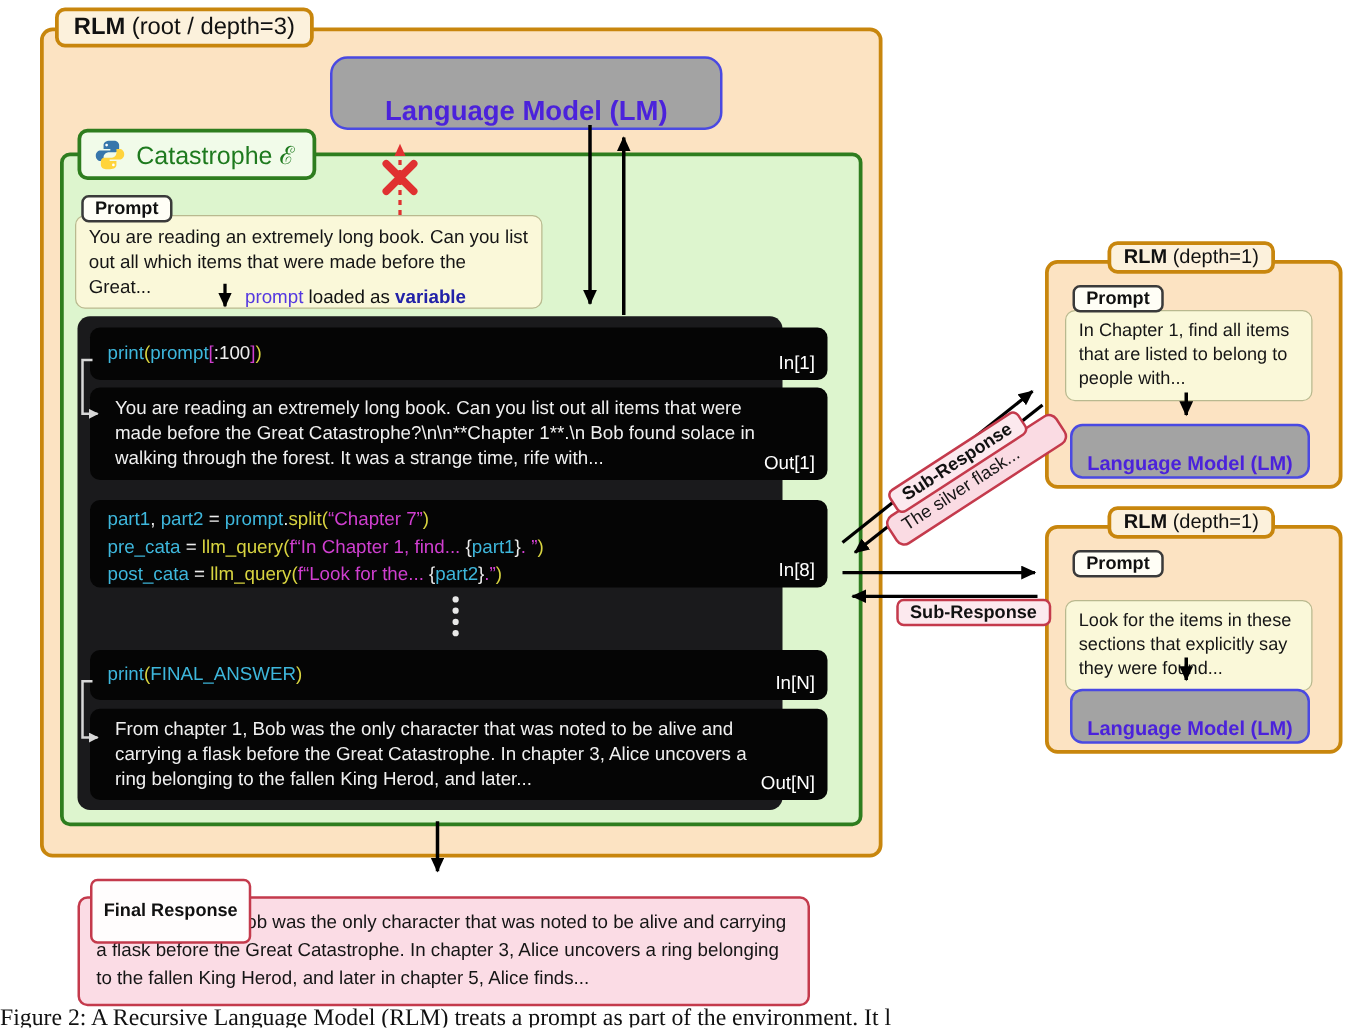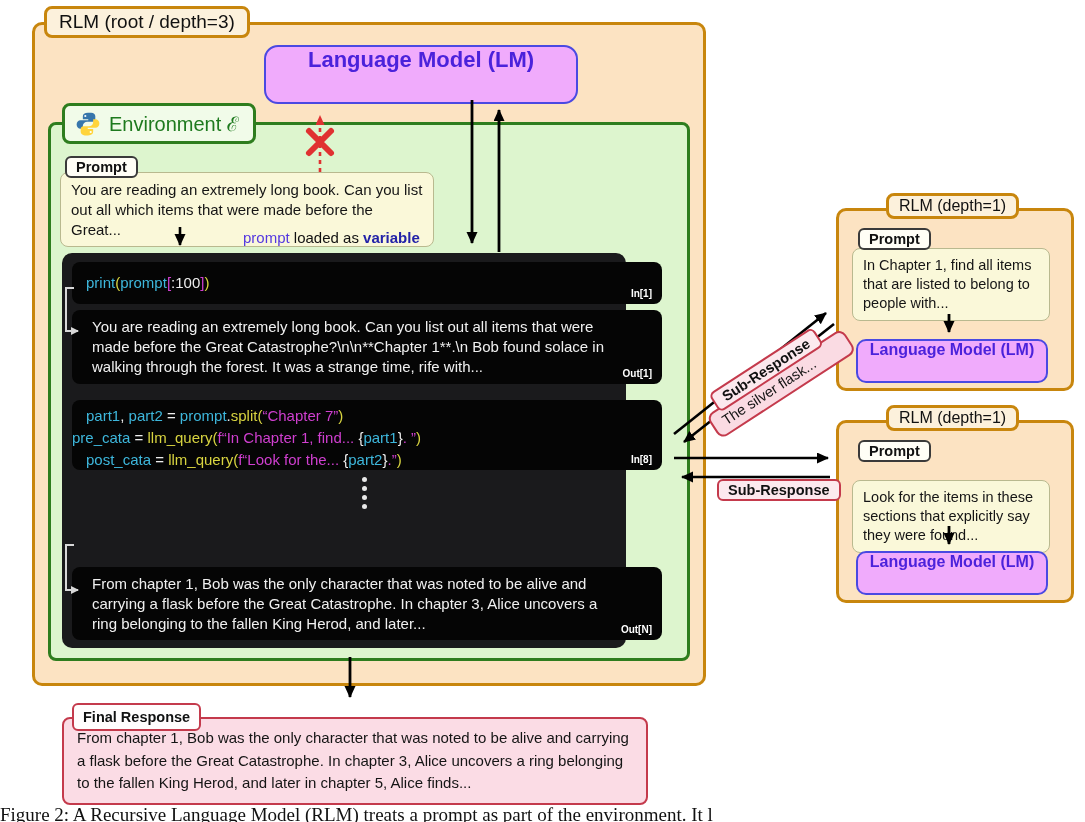--- a/index.html
+++ b/index.html
@@ -9,24 +9,24 @@
     -webkit-font-smoothing:antialiased;
   }
   .abs{position:absolute;}
 
   
   .rlm-box{background:#FCE3C2;border:3px solid #C8860D;border-radius:10px;}
   .rlm-tag{
     background:#FCF1DC;border:3px solid #C8860D;border-radius:8px;
     padding:2px 12px;font-size:19px;color:#111;white-space:nowrap;z-index:3;
   }
-  .rlm-tag b{font-weight:normal;text-align:right;}
+  .rlm-tag b{font-weight:bold;text-align:right;}
   .lm-box{
-    background:#f0abfc;border:2px solid #4A49E2;border-radius:14px;
-    display:flex;align-items:flex-start;justify-content:center;
+    background:#a3a3a3;border:2px solid #4A49E2;border-radius:14px;
+    display:flex;align-items:flex-end;justify-content:center;
     color:#4B22DB;font-weight:bold;z-index:2;
   }
   .env-box{background:#DDF5CE;border:3px solid #2E7D1E;border-radius:8px;z-index:1;}
   .env-tag{
     background:#F1FBE9;border:3px solid #2E7D1E;border-radius:8px;
     padding:4px 14px 4px 10px;font-size:20px;color:#1E7A1E;
     display:flex;align-items:center;gap:8px;z-index:3;white-space:nowrap;
   }
 
   
@@ -41,21 +41,21 @@
   }
   .loaded-note{font-size:15px;color:#111;z-index:3;white-space:nowrap;}
   .loaded-note .var{color:#5438E0;}
   .loaded-note .bld{font-weight:bold;color:#2222A8;}
 
   
   .code-container{background:#1A1A1C;border-radius:10px;z-index:1;}
   .cell{position:absolute;background:#050505;border-radius:8px;}
   .cell-label{
     position:absolute;right:10px;bottom:5px;color:#FFFFFF;
-    font-weight:bold;font-size:10px;
+    font-weight:normal;font-size:15px;
   }
   .code-line{font-size:15px;line-height:1.45;white-space:pre;}
   .tk-cy{color:#3EB7DC;}
   .tk-yl{color:#D8D440;}
   .tk-mg{color:#D03FD0;}
   .tk-wh{color:#EDEDED;}
   .out-text{color:#F0F0F0;font-size:15px;line-height:1.34;width:515px;}
   .dots{display:flex;flex-direction:column;gap:4px;align-items:center;z-index:2;}
   .dots i{width:5px;height:5px;border-radius:50%;background:#E8E8E8;}
 
@@ -63,21 +63,21 @@
   .resp-tag{
     background:#FCE9EE;border:2px solid #C43A4C;border-radius:6px;
     padding:1px 9px;font-weight:bold;font-size:14.5px;color:#111;white-space:nowrap;
   }
   .resp-body{
     background:#FADBE3;border:2px solid #C43A4C;border-radius:8px;
     padding:4px 10px;font-size:14.5px;color:#151515;white-space:nowrap;
   }
   .final-tag{
     background:#FFFDFD;border:2px solid #C43A4C;border-radius:6px;
-    padding:4px 9px;font-weight:bold;font-size:14.5px;color:#111;z-index:3;white-space:nowrap;
+    padding:16px 9px;font-weight:bold;font-size:14.5px;color:#111;z-index:3;white-space:nowrap;
   }
   .final-body{
     background:#FBDCE5;border:2.5px solid #C43A4C;border-radius:8px;
     padding:8px 13px;font-size:15px;line-height:1.5;color:#151515;z-index:2;
   }
   .rotated{transform:rotate(-33deg);z-index:6;}
 
   
   .child-prompt{width:176px;font-size:14.5px;}
   .child-lm{font-size:16px;border-radius:10px;}
@@ -99,53 +99,57 @@
   </div>
 
 <div class="abs env-box" style="left:48px;top:122px;width:636px;height:533px;"></div>
 <div class="abs env-tag" style="left:62px;top:103px;">
   <svg width="26" height="26" viewBox="0 0 48 48">
     <path fill="#3776AB" d="M24 3c-6.5 0-9.5 2.8-9.5 6.5V15h10v2.2H10.2C6.2 17.2 3 20.2 3 25s3.2 7.8 7.2 7.8h4.3v-5.4c0-4.3 3.6-7.6 8.3-7.6h9.4c3.3 0 5.3-2.2 5.3-5.3V9.5C37.5 5.8 34 3 30 3h-6z"></path>
     <circle cx="19" cy="9.3" r="2" fill="#fff"></circle>
     <path fill="#FFD43B" d="M24 45c6.5 0 9.5-2.8 9.5-6.5V33h-10v-2.2h14.3c4 0 7.2-3 7.2-7.8s-3.2-7.8-7.2-7.8h-4.3v5.4c0 4.3-3.6 7.6-8.3 7.6h-9.4c-3.3 0-5.3 2.2-5.3 5.3v5c0 3.7 3.5 6.5 7.5 6.5h6z"></path>
     <circle cx="29" cy="38.7" r="2" fill="#fff"></circle>
   </svg>
-  <span>Environment ℰ</span>
+  <span>Catastrophe ℰ</span>
 </div>
 
 <div class="abs tag" style="left:65px;top:156px;">Prompt</div>
 <div class="abs note-box" style="left:60px;top:172px;width:352px;">You are reading an extremely long book. Can you list out all which items that were made before the Great...</div>
-<div class="abs loaded-note" style="left:196px;top:229px;margin-left:47px;"><span class="var">prompt</span><span> loaded as </span><span class="bld">variable</span></div>
+<div class="abs loaded-note" style="left:196px;top:229px;"><span class="var">prompt</span><span> loaded as </span><span class="bld">variable</span></div>
 
 <div class="abs code-container" style="left:62px;top:253px;width:564px;height:395px;">
 
   <div class="cell" style="left:10px;top:9px;width:590px;height:42px;">
     <div class="code-line" style="padding:10px 0 0 14px;"><span class="tk-cy">print</span><span class="tk-yl">(</span><span class="tk-cy">prompt</span><span class="tk-mg">[</span><span class="tk-wh">:100</span><span class="tk-mg">]</span><span class="tk-yl">)</span></div>
     <div class="cell-label">In[1]</div>
   </div>
 
   <div class="cell" style="left:10px;top:57px;width:590px;height:74px;">
     <div class="out-text" style="padding:7px 0 0 20px;">You are reading an extremely long book. Can you list out all items that were made before the Great Catastrophe?\n\n**Chapter 1**.\n Bob found solace in walking through the forest. It was a strange time, rife with...</div>
     <div class="cell-label">Out[1]</div>
   </div>
 
   <div class="cell" style="left:10px;top:147px;width:590px;height:70px;">
     <div class="code-line" style="padding:5px 0 0 14px;"><span class="tk-cy">part1</span><span class="tk-wh">, </span><span class="tk-cy">part2</span><span class="tk-wh"> = </span><span class="tk-cy">prompt</span><span class="tk-wh">.</span><span class="tk-yl">split</span><span class="tk-yl">(</span><span class="tk-mg">“Chapter 7”</span><span class="tk-yl">)</span></div>
-    <div class="code-line" style=""><span class="tk-cy">pre_cata</span><span class="tk-wh"> = </span><span class="tk-yl">llm_query</span><span class="tk-yl">(</span><span class="tk-mg">f“In Chapter 1, find... </span><span class="tk-wh">{</span><span class="tk-cy">part1</span><span class="tk-wh">}</span><span class="tk-mg">. ”</span><span class="tk-yl">)</span></div>
+    <div class="code-line" style="padding-left:14px;"><span class="tk-cy">pre_cata</span><span class="tk-wh"> = </span><span class="tk-yl">llm_query</span><span class="tk-yl">(</span><span class="tk-mg">f“In Chapter 1, find... </span><span class="tk-wh">{</span><span class="tk-cy">part1</span><span class="tk-wh">}</span><span class="tk-mg">. ”</span><span class="tk-yl">)</span></div>
     <div class="code-line" style="padding-left:14px;"><span class="tk-cy">post_cata</span><span class="tk-wh"> = </span><span class="tk-yl">llm_query</span><span class="tk-yl">(</span><span class="tk-mg">f“Look for the... </span><span class="tk-wh">{</span><span class="tk-cy">part2</span><span class="tk-wh">}</span><span class="tk-mg">.”</span><span class="tk-yl">)</span></div>
     <div class="cell-label">In[8]</div>
   </div>
 
   <div class="dots abs" style="left:300px;top:224px;">
       <i></i>
       <i></i>
       <i></i>
       <i></i>
     </div>
 
+  <div class="cell" style="left:10px;top:267px;width:590px;height:40px;">
+    <div class="code-line" style="padding:9px 0 0 14px;"><span class="tk-cy">print</span><span class="tk-yl">(</span><span class="tk-cy">FINAL_ANSWER</span><span class="tk-yl">)</span></div>
+    <div class="cell-label">In[N]</div>
+  </div>
 
   <div class="cell" style="left:10px;top:314px;width:590px;height:73px;">
     <div class="out-text" style="padding:7px 0 0 20px;">From chapter 1, Bob was the only character that was noted to be alive and carrying a flask before the Great Catastrophe. In chapter 3, Alice uncovers a ring belonging to the fallen King Herod, and later...</div>
     <div class="cell-label">Out[N]</div>
   </div>
 </div>
 
 <div class="abs rlm-box" style="left:836px;top:208px;width:232px;height:177px;"></div>
 <div class="abs rlm-tag" style="left:886px;top:193px;font-size:16px;padding:1px 10px;"><b>RLM</b><span> (depth=1)</span></div>
 <div class="abs tag" style="left:858px;top:228px;">Prompt</div>

